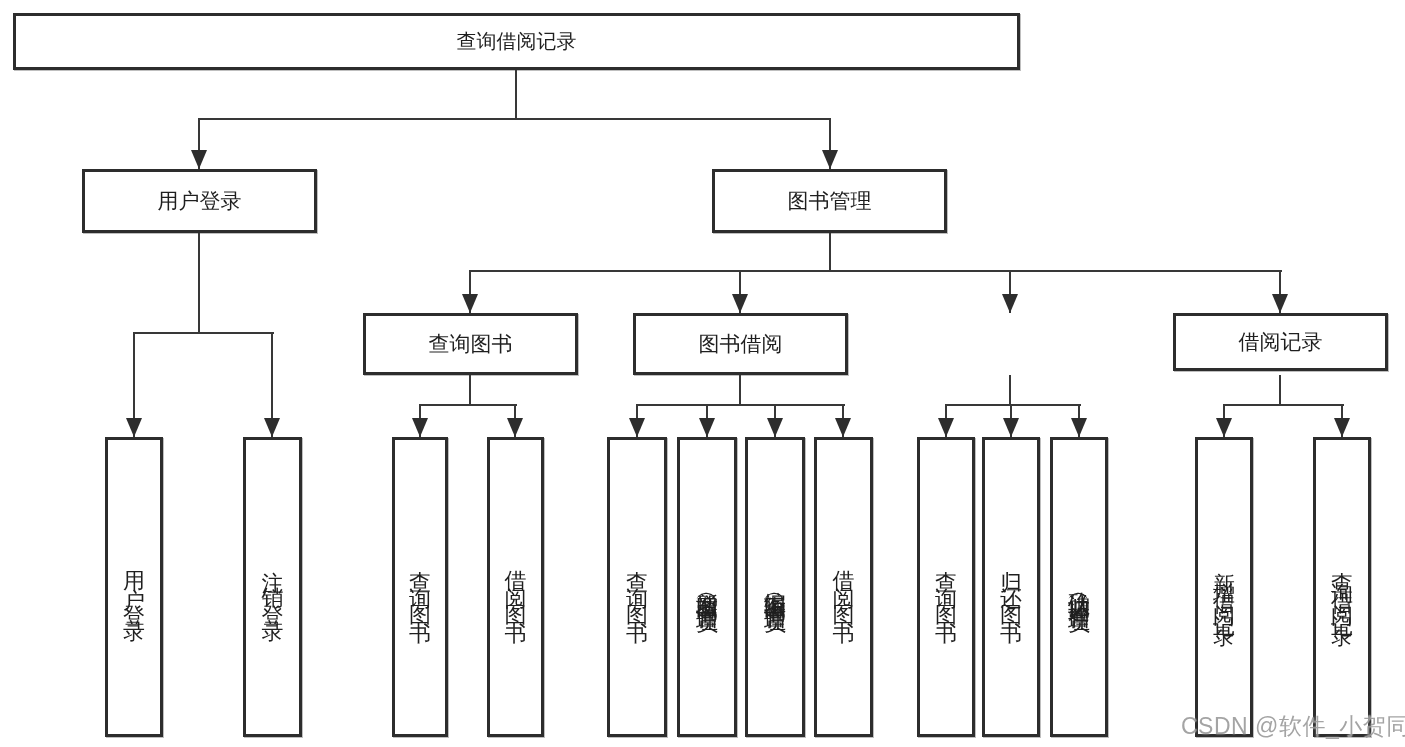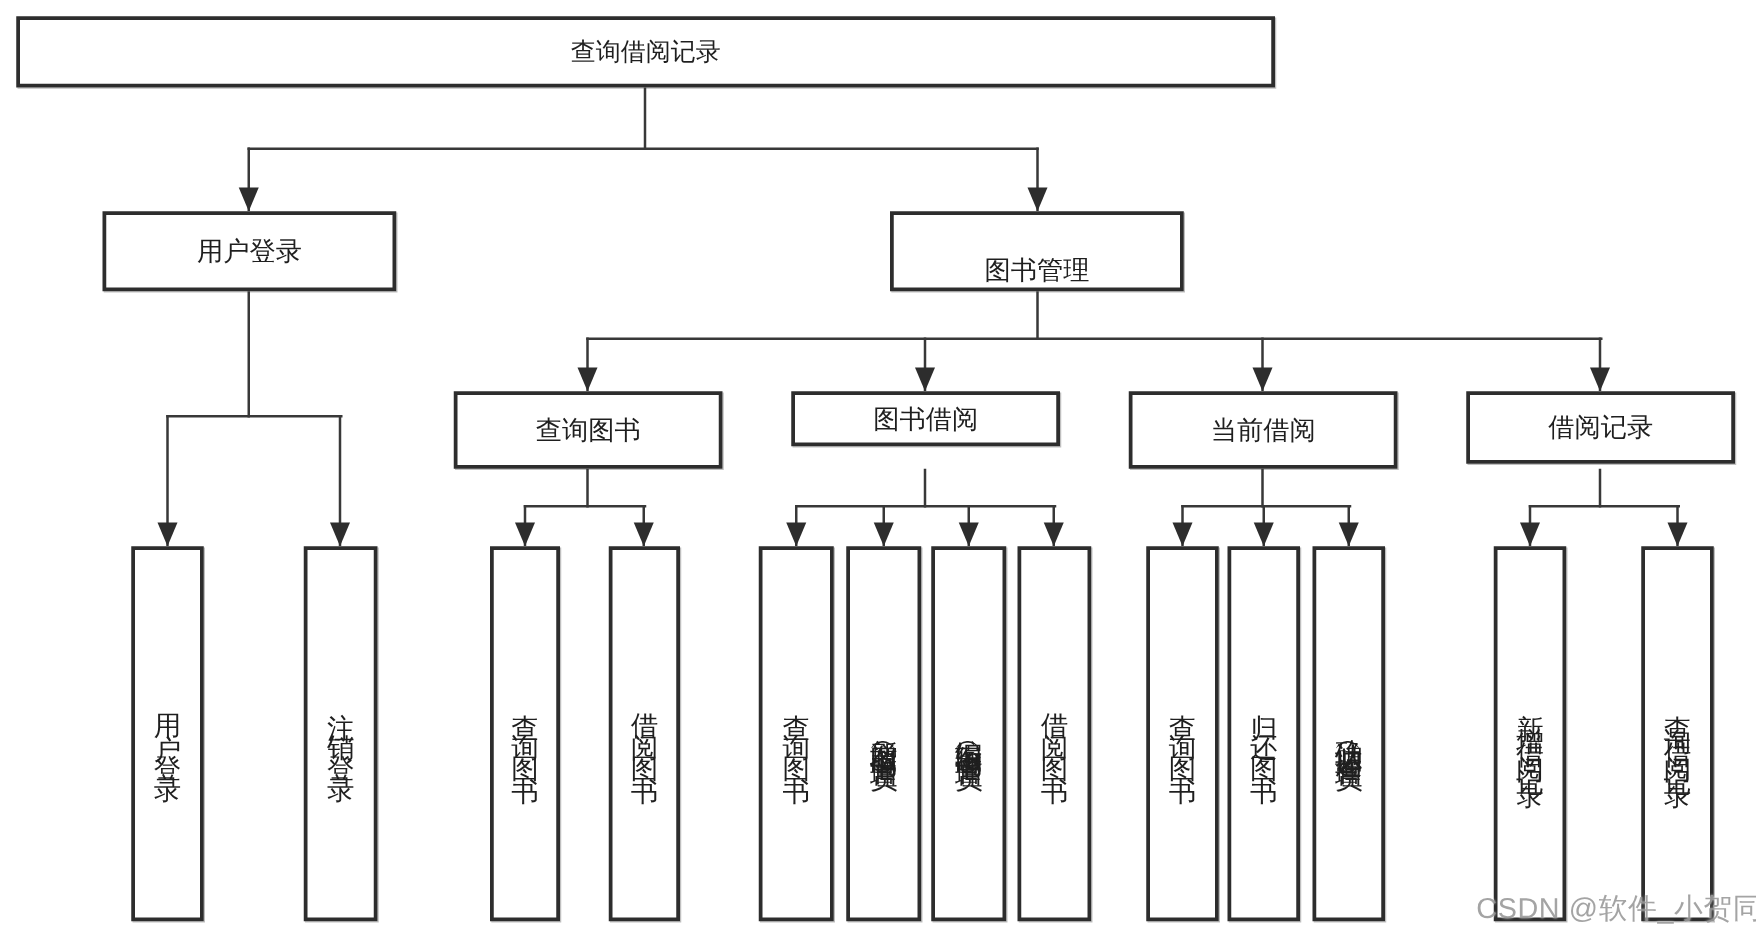--- a/index.html
+++ b/index.html
@@ -44,21 +44,21 @@
   <div class="vline" style="left:515px;top:70px;height:50px;"></div>
   <div class="hline" style="left:198px;top:118px;width:633px;"></div>
   <div class="vline" style="left:198px;top:118px;height:51px;"></div>
   <div class="arrow" style="left:191px;top:150px;"></div>
   <div class="vline" style="left:829px;top:118px;height:51px;"></div>
   <div class="arrow" style="left:822px;top:150px;"></div>
 
   <div class="node lv2" style="left:82px;top:169px;width:235px;height:64px;">
     <span>用户登录</span>
   </div>
-  <div class="node lv2" style="left:712px;top:169px;width:235px;height:64px;align-items:flex-end;">
+  <div class="node lv2" style="left:712px;top:169px;width:235px;height:64px;">
     <span>图书管理</span>
   </div>
 
   <div class="vline" style="left:198px;top:233px;height:101px;"></div>
   <div class="hline" style="left:133px;top:332px;width:141px;"></div>
   <div class="vline" style="left:133px;top:332px;height:105px;"></div>
   <div class="arrow" style="left:126px;top:418px;"></div>
   <div class="vline" style="left:271px;top:332px;height:105px;"></div>
   <div class="arrow" style="left:264px;top:418px;"></div>
 
@@ -69,25 +69,22 @@
   <div class="vline" style="left:739px;top:270px;height:43px;"></div>
   <div class="arrow" style="left:732px;top:294px;"></div>
   <div class="vline" style="left:1009px;top:270px;height:43px;"></div>
   <div class="arrow" style="left:1002px;top:294px;"></div>
   <div class="vline" style="left:1279px;top:270px;height:43px;"></div>
   <div class="arrow" style="left:1272px;top:294px;"></div>
 
   <div class="node lv3" style="left:363px;top:313px;width:215px;height:62px;">
     <span>查询图书</span>
   </div>
-  <div class="node lv3" style="left:633px;top:313px;width:215px;height:44px;">
+  <div class="node lv3" style="left:633px;top:313px;width:215px;height:62px;">
     <span>图书借阅</span>
-  </div>
-  <div class="node lv3" style="left:903px;top:313px;width:215px;height:62px;">
-    <span>当前借阅</span>
   </div>
   <div class="node lv3" style="left:1173px;top:313px;width:215px;height:58px;">
     <span>借阅记录</span>
   </div>
 
   <div class="vline" style="left:469px;top:375px;height:31px;"></div>
   <div class="hline" style="left:419px;top:404px;width:98px;"></div>
   <div class="vline" style="left:419px;top:404px;height:33px;"></div>
   <div class="arrow" style="left:412px;top:418px;"></div>
   <div class="vline" style="left:514px;top:404px;height:33px;"></div>

